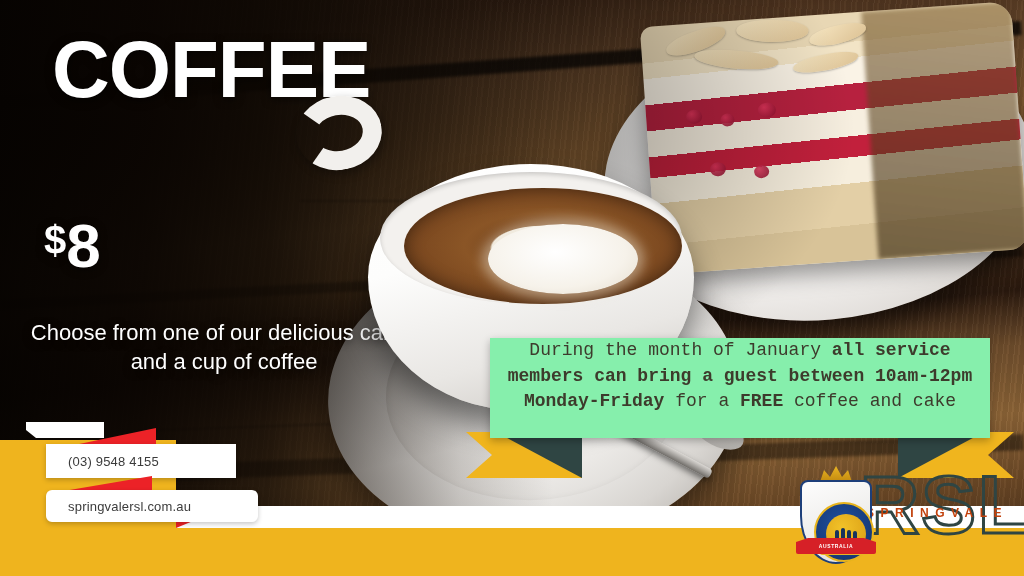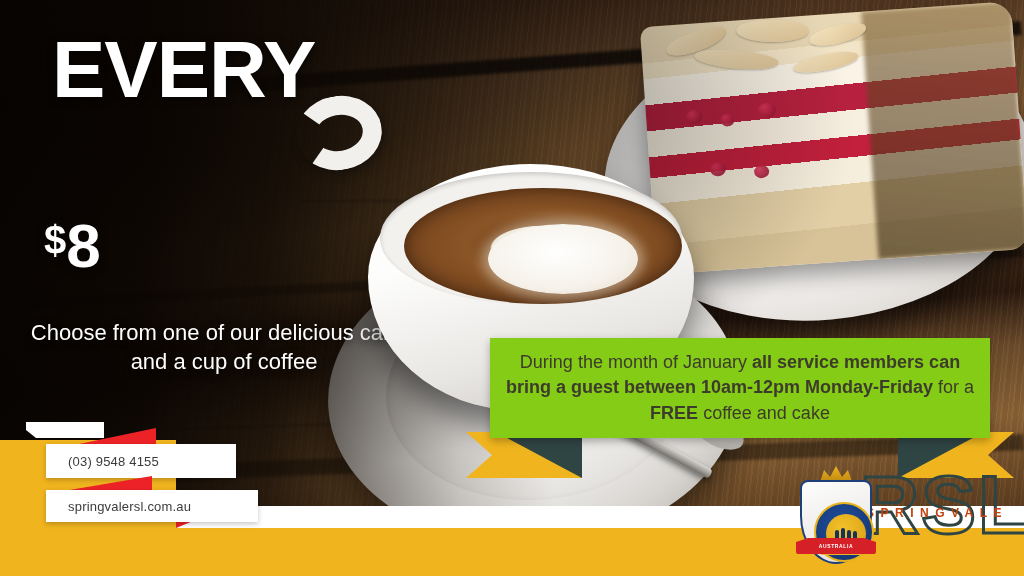--- a/index.html
+++ b/index.html
@@ -172,23 +172,24 @@
   .ribbon-tail{
     position:absolute; top:94px; width:116px; height:46px; background:#f0b51e;
   }
   .ribbon-tail.left{ left:0; clip-path:polygon(0 0, 116px 0, 116px 46px, 0 46px, 26px 23px); }
   .ribbon-tail.right{ right:0; clip-path:polygon(0 0, 116px 0, 90px 23px, 116px 46px, 0 46px); }
   .tail-fold{ position:absolute; top:94px; width:86px; height:46px; background:#2f4543; }
   .tail-fold.left{ left:30px; clip-path:polygon(0 0, 86px 0, 86px 46px); }
   .tail-fold.right{ right:30px; clip-path:polygon(0 0, 86px 0, 0 46px); }
   .ribbon-body{
     position:absolute; left:24px; top:0; width:500px; height:100px;
-    background:#84cc16;
-    display:flex; align-items:center; justify-content:center;
+    background:#86efac;
+    display:flex; justify-content:center;
     box-shadow:0 3px 8px rgba(0,0,0,.28);
+    font-family:Liberation Mono, monospace;
   }
   .ribbon-text{
     color:#3d3b2c; font-size:18px; line-height:1.42; text-align:center; font-weight:400;
     padding:0 10px;
   }
   .ribbon-text b{ font-weight:800; }
 
   
   .bottom-yellow{ position:absolute; left:0; bottom:0; width:100%; height:58px; background:#efb41e; z-index:5; }
   .left-yellow{ position:absolute; left:0; bottom:0; width:176px; height:136px; background:#efb41e; z-index:5; }
@@ -209,21 +210,21 @@
     display:flex; align-items:center; padding-left:22px; letter-spacing:.2px;
     box-shadow:0 2px 5px rgba(0,0,0,.22);
   }
   .cr-top-flag{
     position:absolute; left:8px; top:0; width:78px; height:16px; background:#fff;
     clip-path:polygon(0 0, 78px 0, 78px 16px, 10px 16px, 0 8px);
   }
   .red1{ left:42px; top:6px; width:96px; height:20px; clip-path:polygon(0 20px, 96px 0, 96px 20px); }
   .white1{ left:28px; top:22px; width:190px; height:34px; }
   .red2{ left:28px; top:54px; width:106px; height:18px; clip-path:polygon(0 18px, 106px 0, 106px 18px); }
-  .white2{ left:28px; top:68px; width:212px; height:32px; }
+  .white2{ left:28px; top:68px; width:212px; height:32px;border-radius:6px; }
 
   
   .rsl{ position:absolute; right:10px; bottom:2px; width:220px; height:112px; z-index:9; }
   .rsl-word{
     position:absolute; left:66px; top:2px;
     font-size:82px; font-weight:700; letter-spacing:2px; line-height:1;
     color:transparent; -webkit-text-stroke:3px #2f4543;
   }
   .rsl-sub{
     position:absolute; left:72px; top:44px;
@@ -310,21 +311,21 @@
         </div>
       </div>
     </div>
     <div class="spoon"></div>
     <div class="spoon-bowl"></div>
 
     <div class="vignette"></div>
   </div>
 
   <div class="headline">
-    <span>EVERY</span>
+    <span>COFFEE</span>
   </div>
 
   <div class="price-row">
     <div class="price"><span class="dollar">$</span><span>8</span></div>
   </div>
 
   <div class="subtext">Choose from one of our delicious cakes and a cup of coffee</div>
 
   <div class="ribbon">
     <div class="ribbon-tail left"></div>

